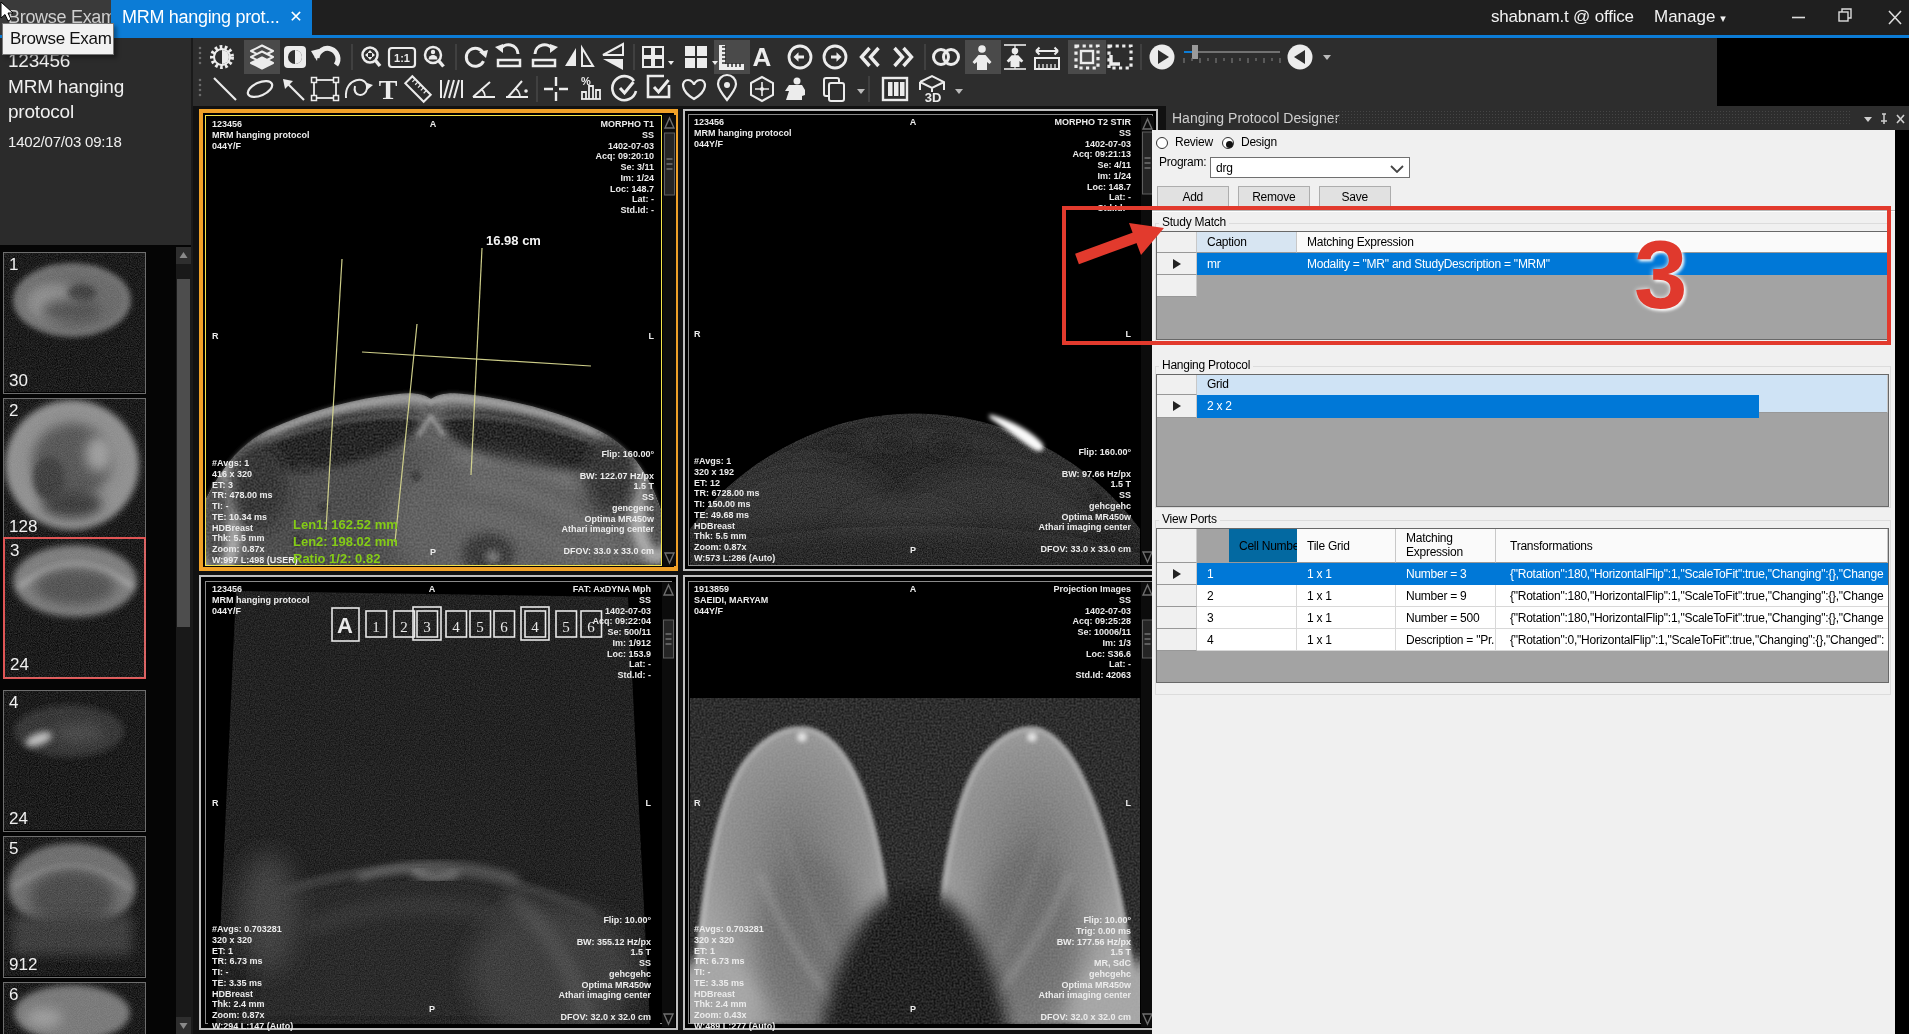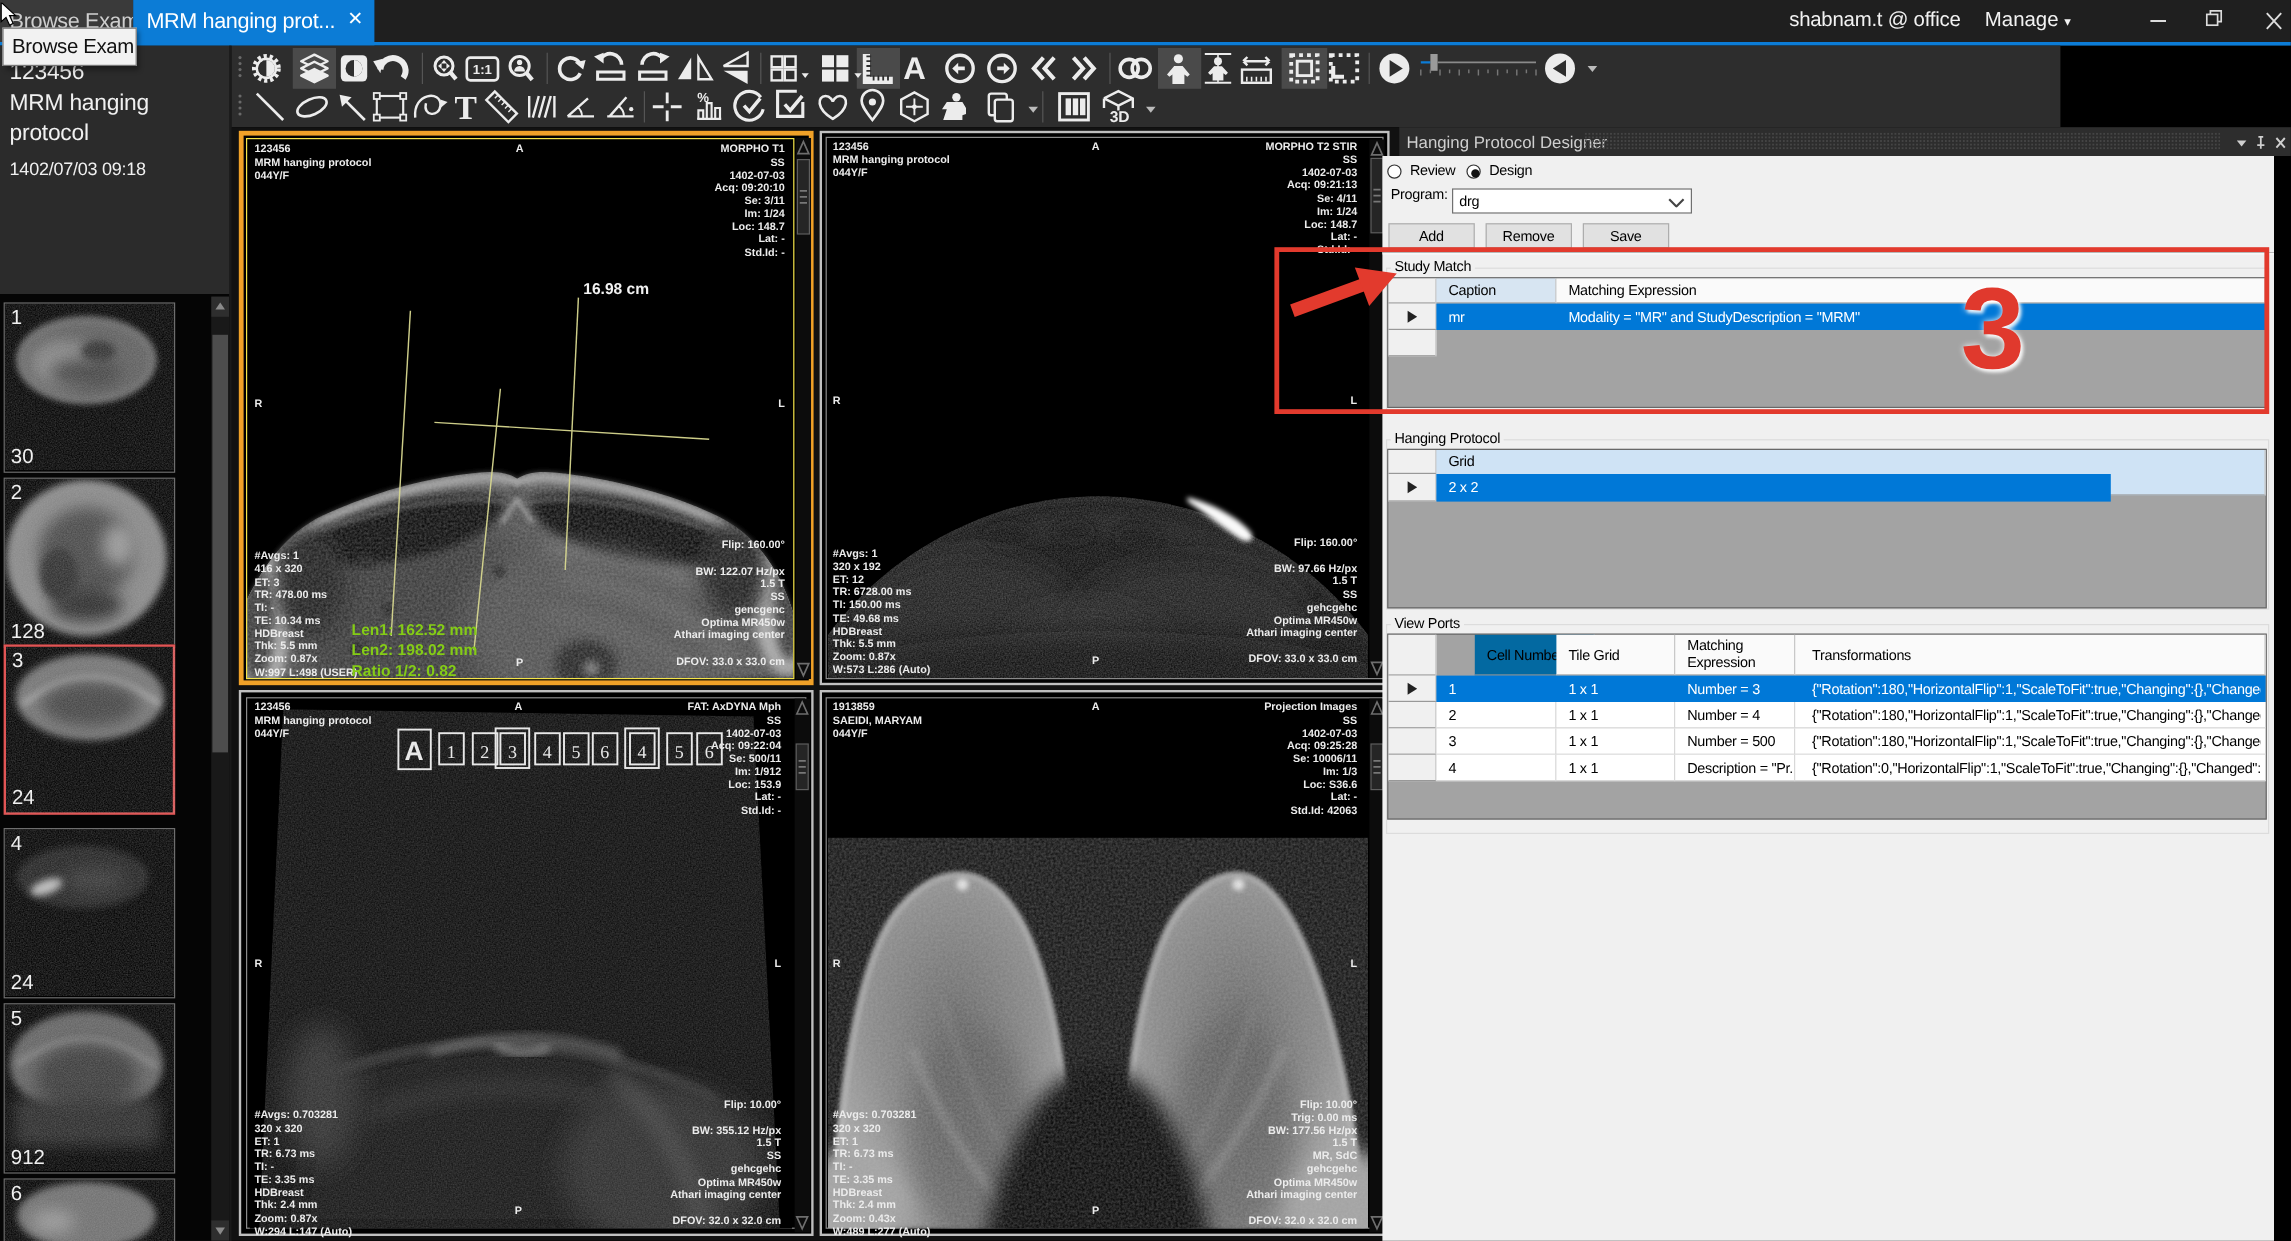--- a/index.html
+++ b/index.html
@@ -742,21 +742,21 @@
           <div class="abs" style="left:209px;top:4px;width:88px;white-space:nowrap;overflow:hidden;">Number = 3</div>
           <div class="abs" style="left:313px;top:4px;width:374px;white-space:nowrap;overflow:hidden;">{"Rotation":180,"HorizontalFlip":1,"ScaleToFit":true,"Changing":{},"Changed":{}...</div>
         </div>
         <div class="hcell" style="left:0px;top:56px;width:40px;height:22px;"></div>
         <div class="abs" style="left:40px;top:56px;width:691px;height:22px;background:#fff;border-bottom:1px solid #d8d8d8;">
           <div class="abs" style="left:99px;top:0px;width:1px;height:22px;background:#d8d8d8;"></div>
           <div class="abs" style="left:198px;top:0px;width:1px;height:22px;background:#d8d8d8;"></div>
           <div class="abs" style="left:298px;top:0px;width:1px;height:22px;background:#d8d8d8;"></div>
           <div class="abs" style="left:10px;top:4px;">2</div>
           <div class="abs" style="left:110px;top:4px;">1 x 1</div>
-          <div class="abs" style="left:209px;top:4px;width:88px;white-space:nowrap;overflow:hidden;">Number = 4</div>
+          <div class="abs" style="left:209px;top:4px;width:88px;white-space:nowrap;overflow:hidden;">Number = 9</div>
           <div class="abs" style="left:313px;top:4px;width:374px;white-space:nowrap;overflow:hidden;">{"Rotation":180,"HorizontalFlip":1,"ScaleToFit":true,"Changing":{},"Changed":{}...</div>
         </div>
         <div class="hcell" style="left:0px;top:78px;width:40px;height:22px;"></div>
         <div class="abs" style="left:40px;top:78px;width:691px;height:22px;background:#fff;border-bottom:1px solid #d8d8d8;">
           <div class="abs" style="left:99px;top:0px;width:1px;height:22px;background:#d8d8d8;"></div>
           <div class="abs" style="left:198px;top:0px;width:1px;height:22px;background:#d8d8d8;"></div>
           <div class="abs" style="left:298px;top:0px;width:1px;height:22px;background:#d8d8d8;"></div>
           <div class="abs" style="left:10px;top:4px;">3</div>
           <div class="abs" style="left:110px;top:4px;">1 x 1</div>
           <div class="abs" style="left:209px;top:4px;width:88px;white-space:nowrap;overflow:hidden;">Number = 500</div>

